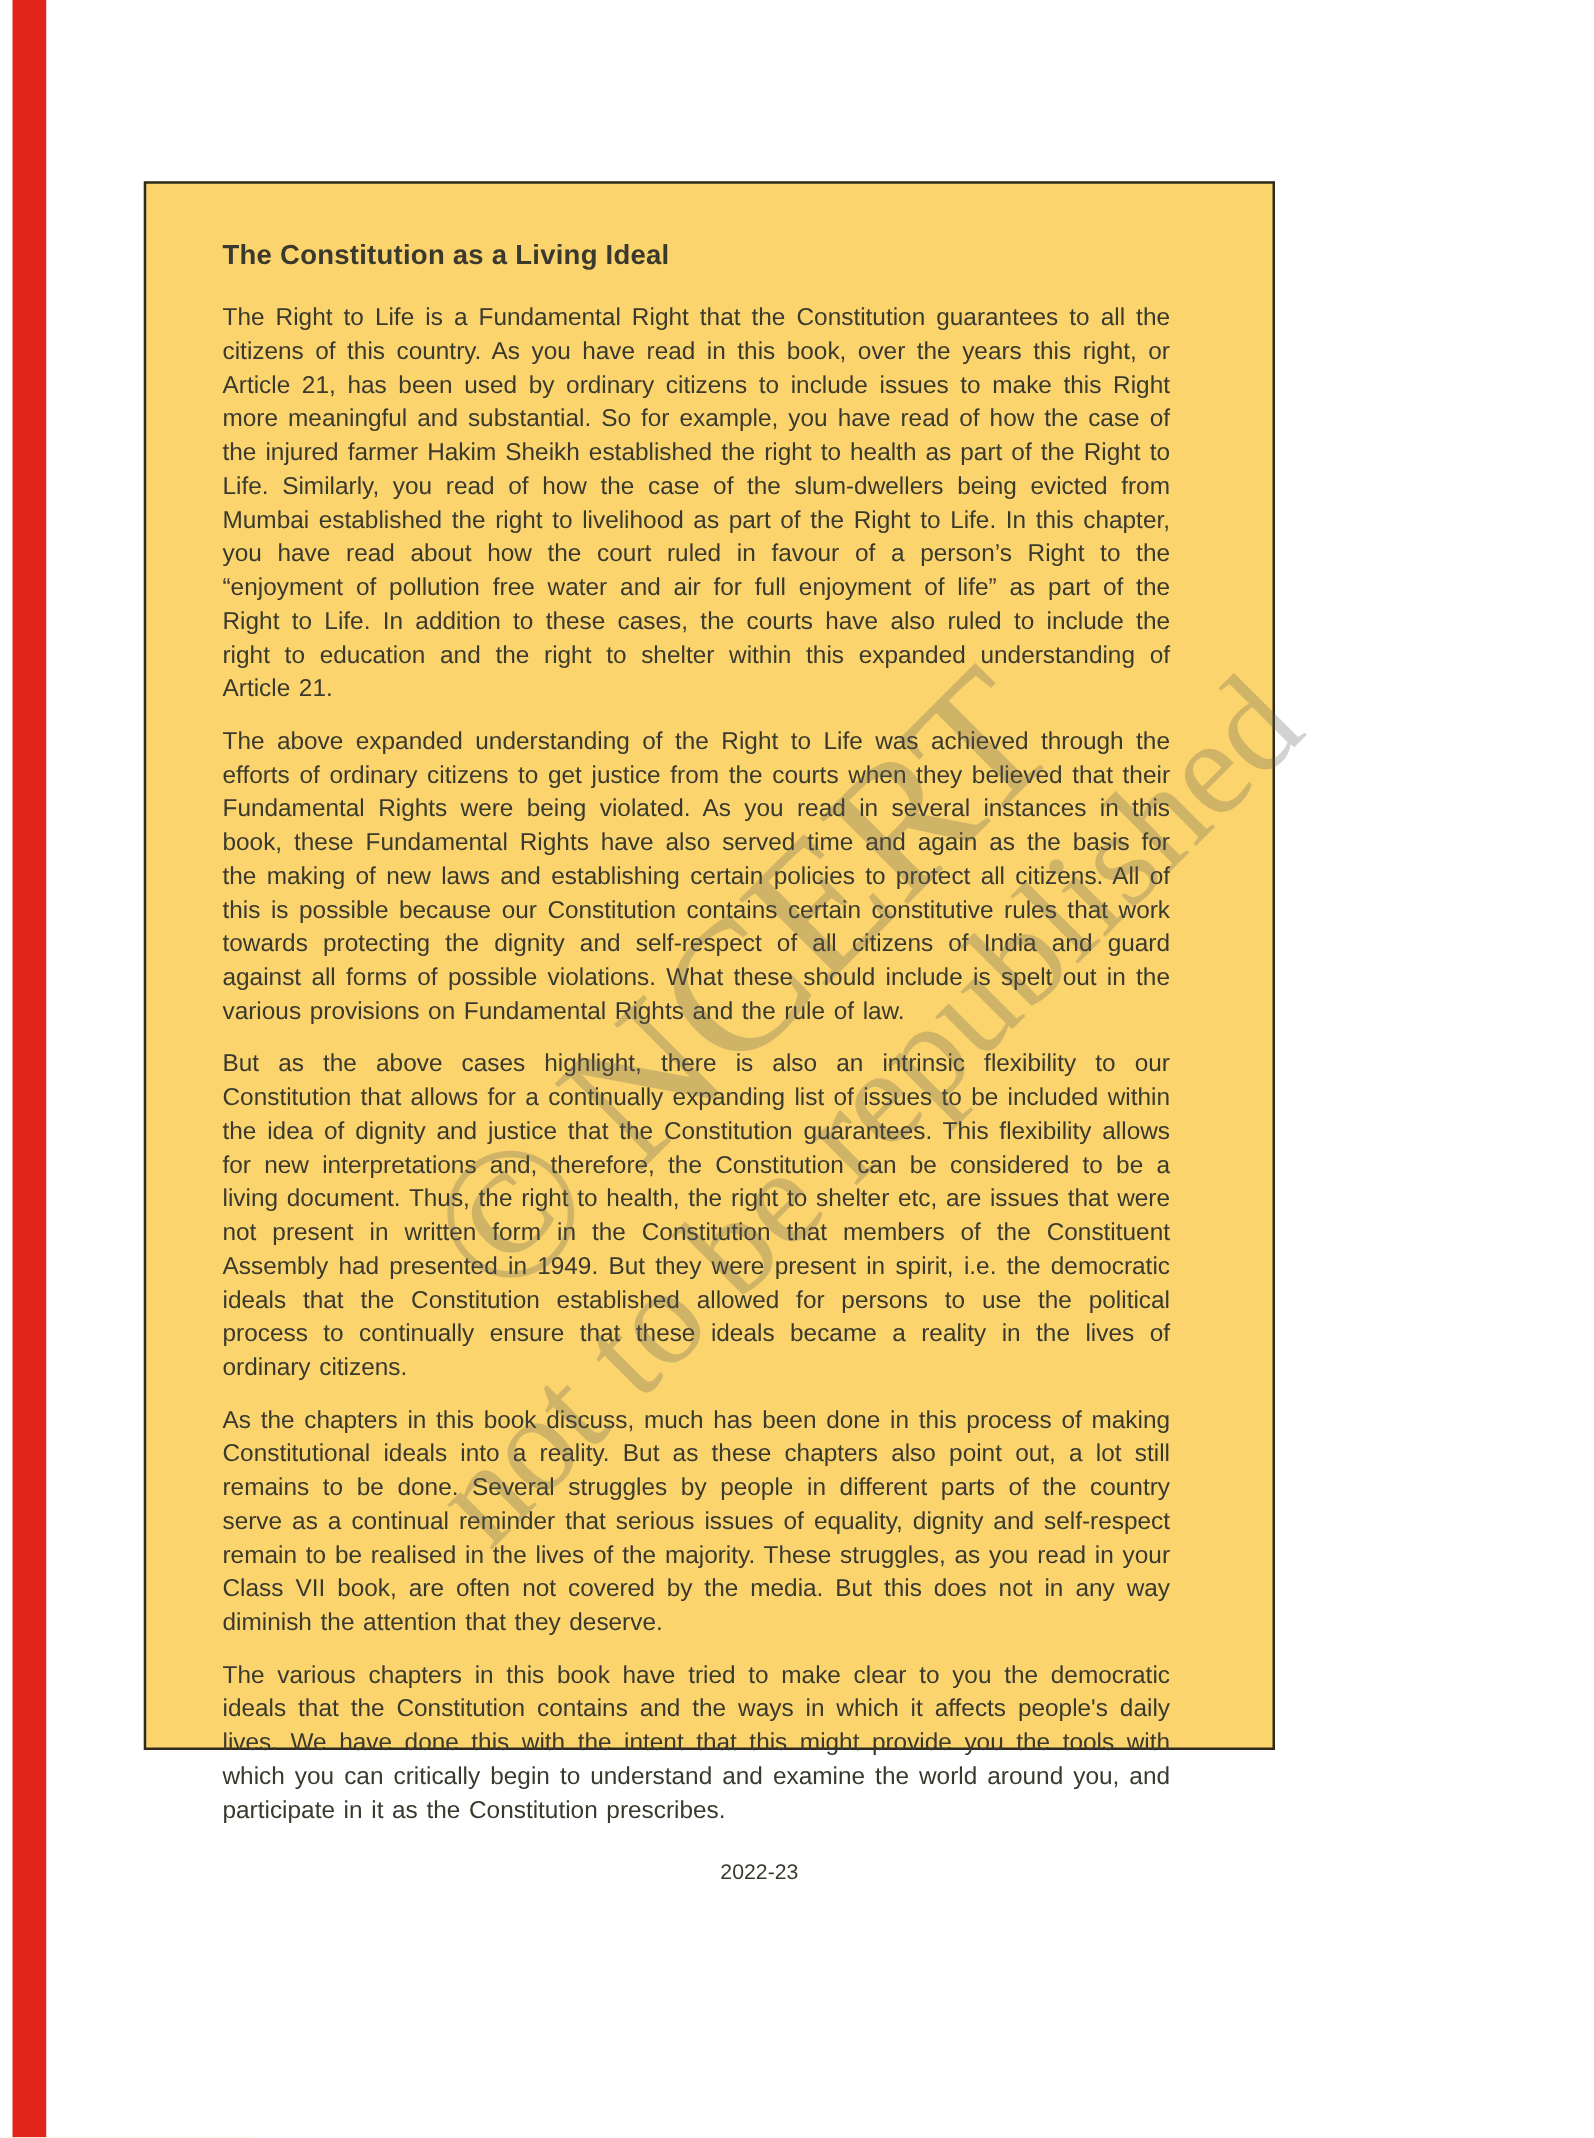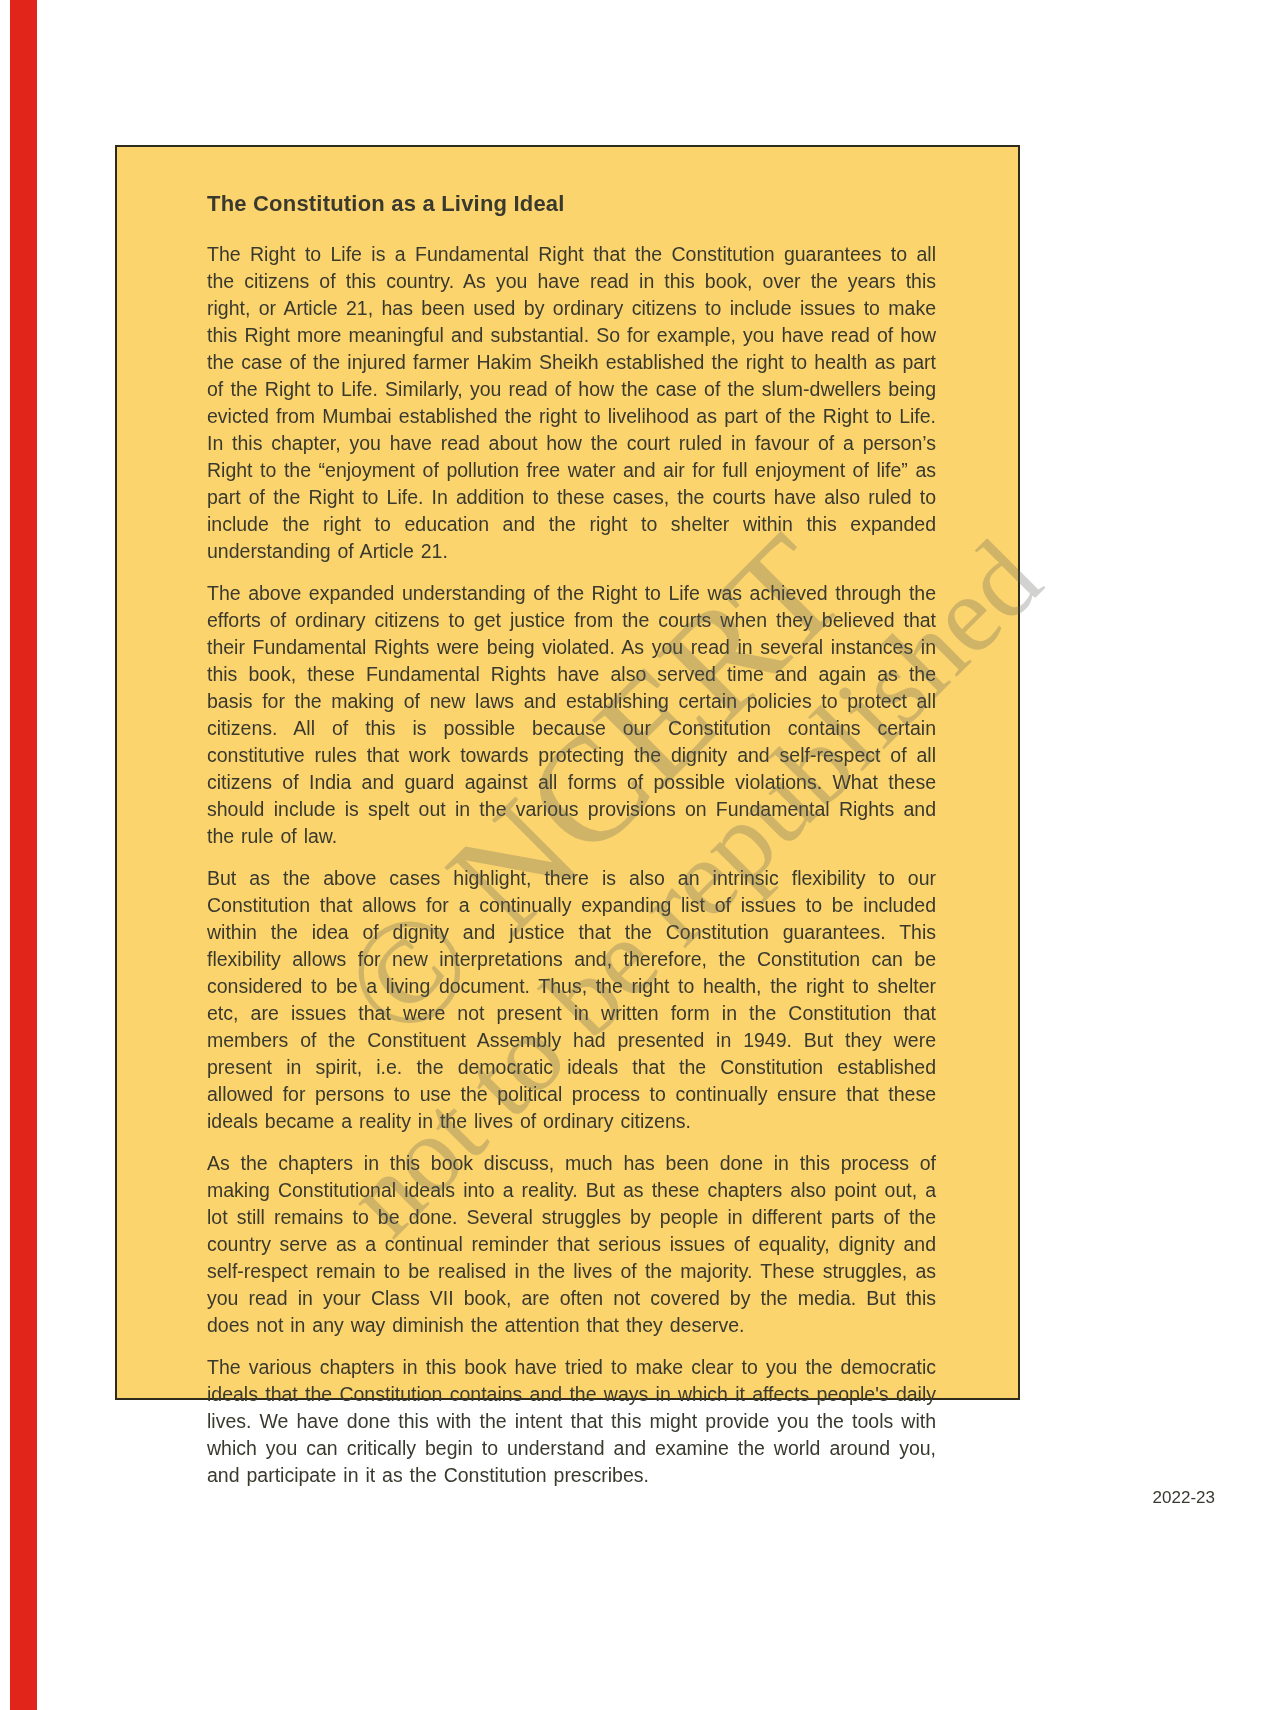--- a/index.html
+++ b/index.html
@@ -21,21 +21,21 @@
   }
   .content-box {
     position: absolute;
     left: 115px;
     top: 145px;
     width: 905px;
     height: 1255px;
     box-sizing: border-box;
     background: var(--box_bg, #fbd46e);
     border: 2px solid var(--box_border, #2e2b1c);
-    padding: 44px 70px 40px 90px;
+    padding: 44px 70px 40px 61px;
     z-index: 1;
   }
   .section-title {
     font-size: 22px;
     font-weight: bold;
     color: var(--text, #3a392e);
     margin: 0 0 24px 0;
     letter-spacing: 0.2px;
   }
   .para {
@@ -64,21 +64,21 @@
     color: rgba(95, 93, 85, 0.28);
     user-select: none;
   }
   .wm-line1 { font-size: 150px; white-space: nowrap; line-height: 1.1; }
   .wm-line2 { font-size: 110px; white-space: nowrap; line-height: 1.1; }
   .footer {
     position: absolute;
     left: 0;
     top: 1488px;
     width: 1215px;
-    text-align: right;
+    text-align: center;
     font-size: 17px;
     color: var(--text, #3a392e);
     z-index: 2;
   }
 </style>
 </head>
 <body>
 
 <div class="page">
 

